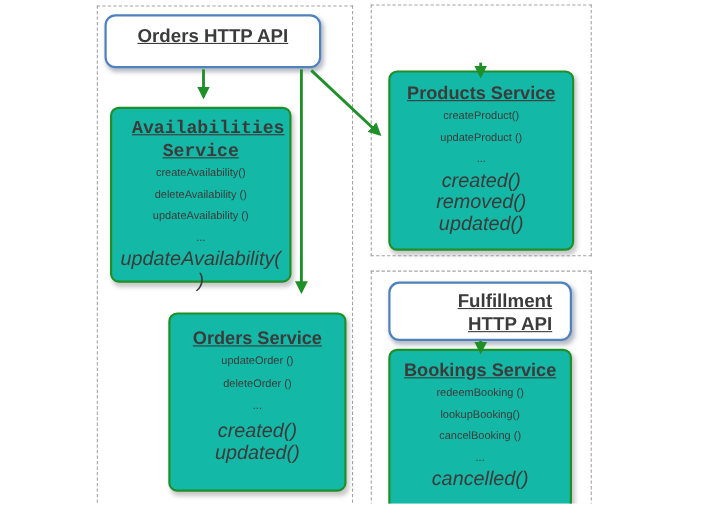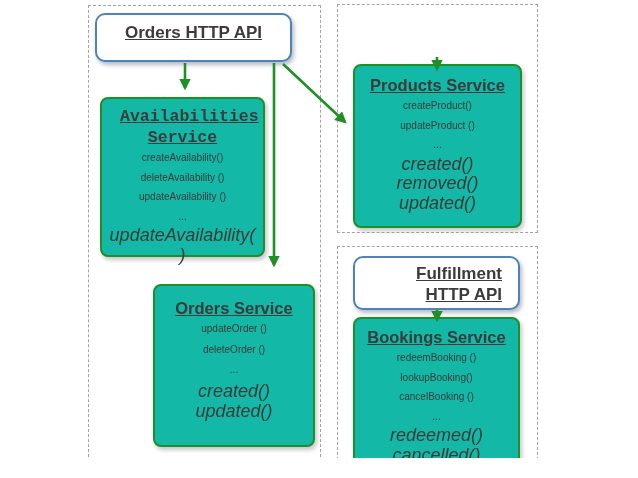--- a/index.html
+++ b/index.html
@@ -83,21 +83,20 @@
     <div class="event">removed()</div>
     <div class="event">updated()</div>
   </div>
 
   <div class="service-box" id="svc-bookings">
     <div class="service-title">Bookings Service</div>
     <div class="method">redeemBooking ()</div>
     <div class="method">lookupBooking()</div>
     <div class="method">cancelBooking ()</div>
     <div class="method">...</div>
-    <div class="event">redeemed()</div>
     <div class="event">cancelled()</div>
   </div>
 
   <svg class="arrows" viewBox="0 0 638 478">
     <defs>
       <marker id="ah" viewBox="0 0 10 10" refX="8" refY="5" markerWidth="4.5" markerHeight="4.5" orient="auto-start-reverse">
         <path d="M0,0 L10,5 L0,10 z" fill="#1f8f27"></path>
       </marker>
     </defs>
     <line x1="185" y1="63" x2="185" y2="88" stroke="#1f8f27" stroke-width="2.6" marker-end="url(#ah)"></line>

